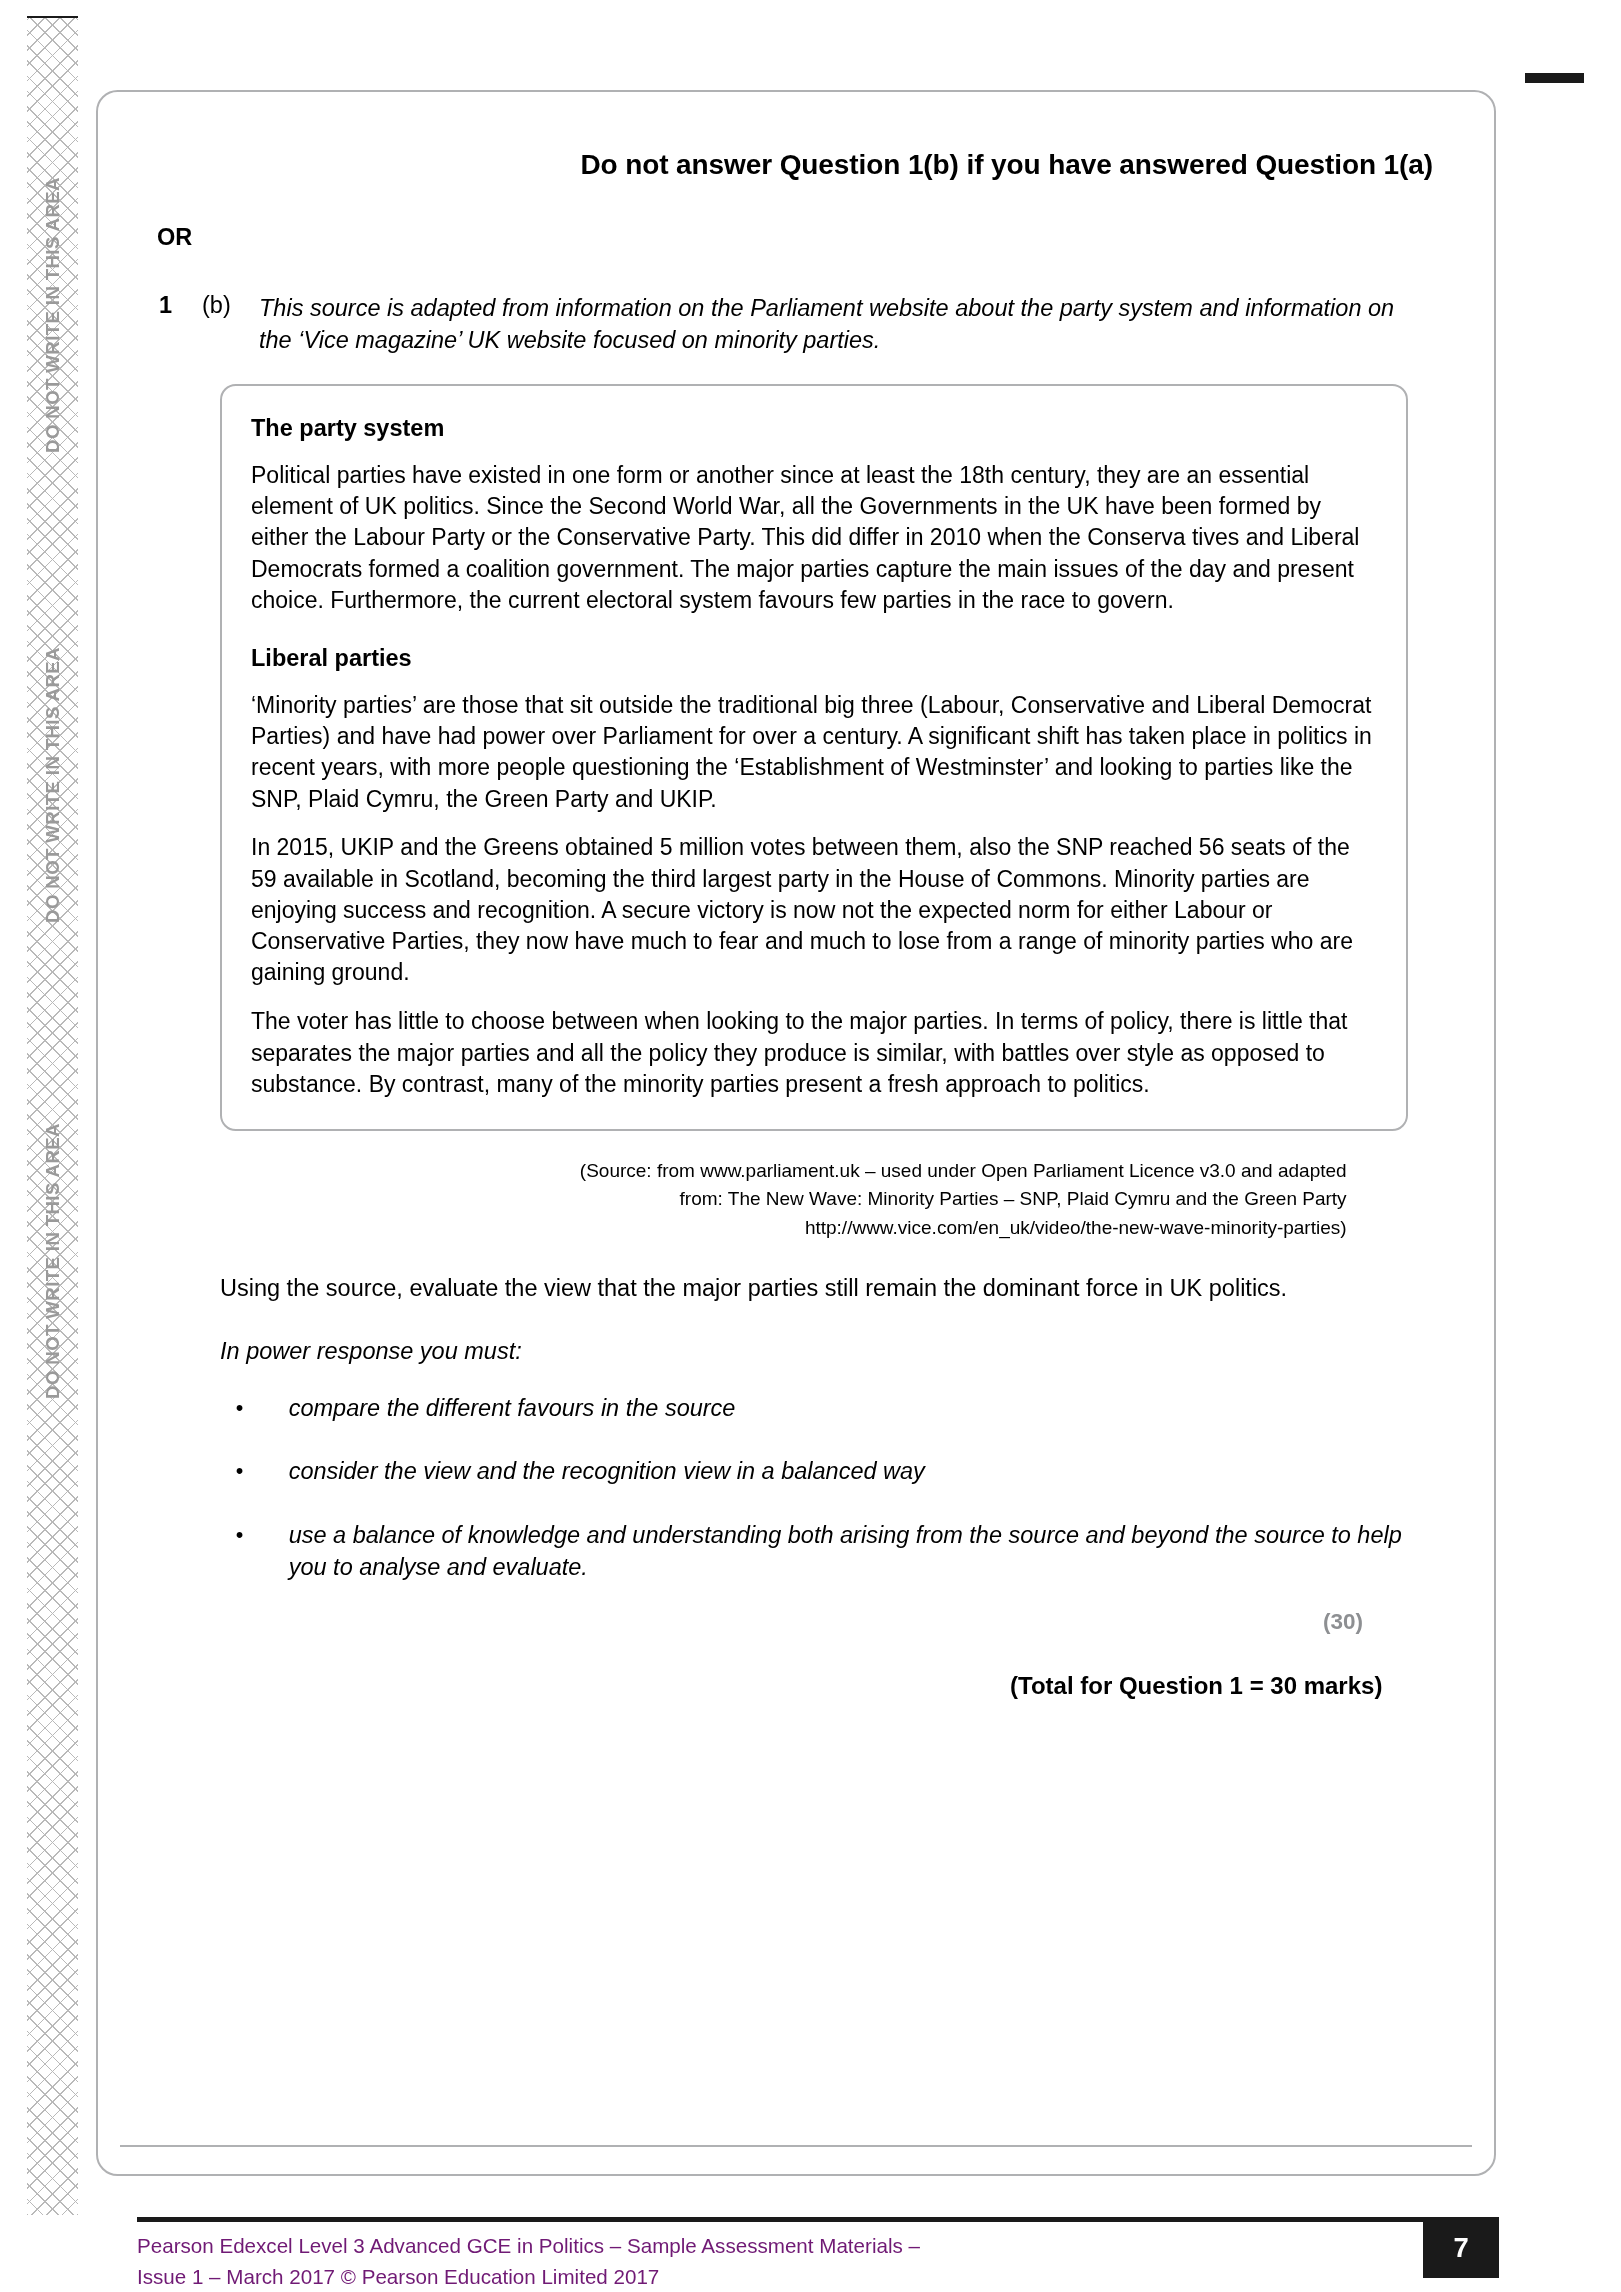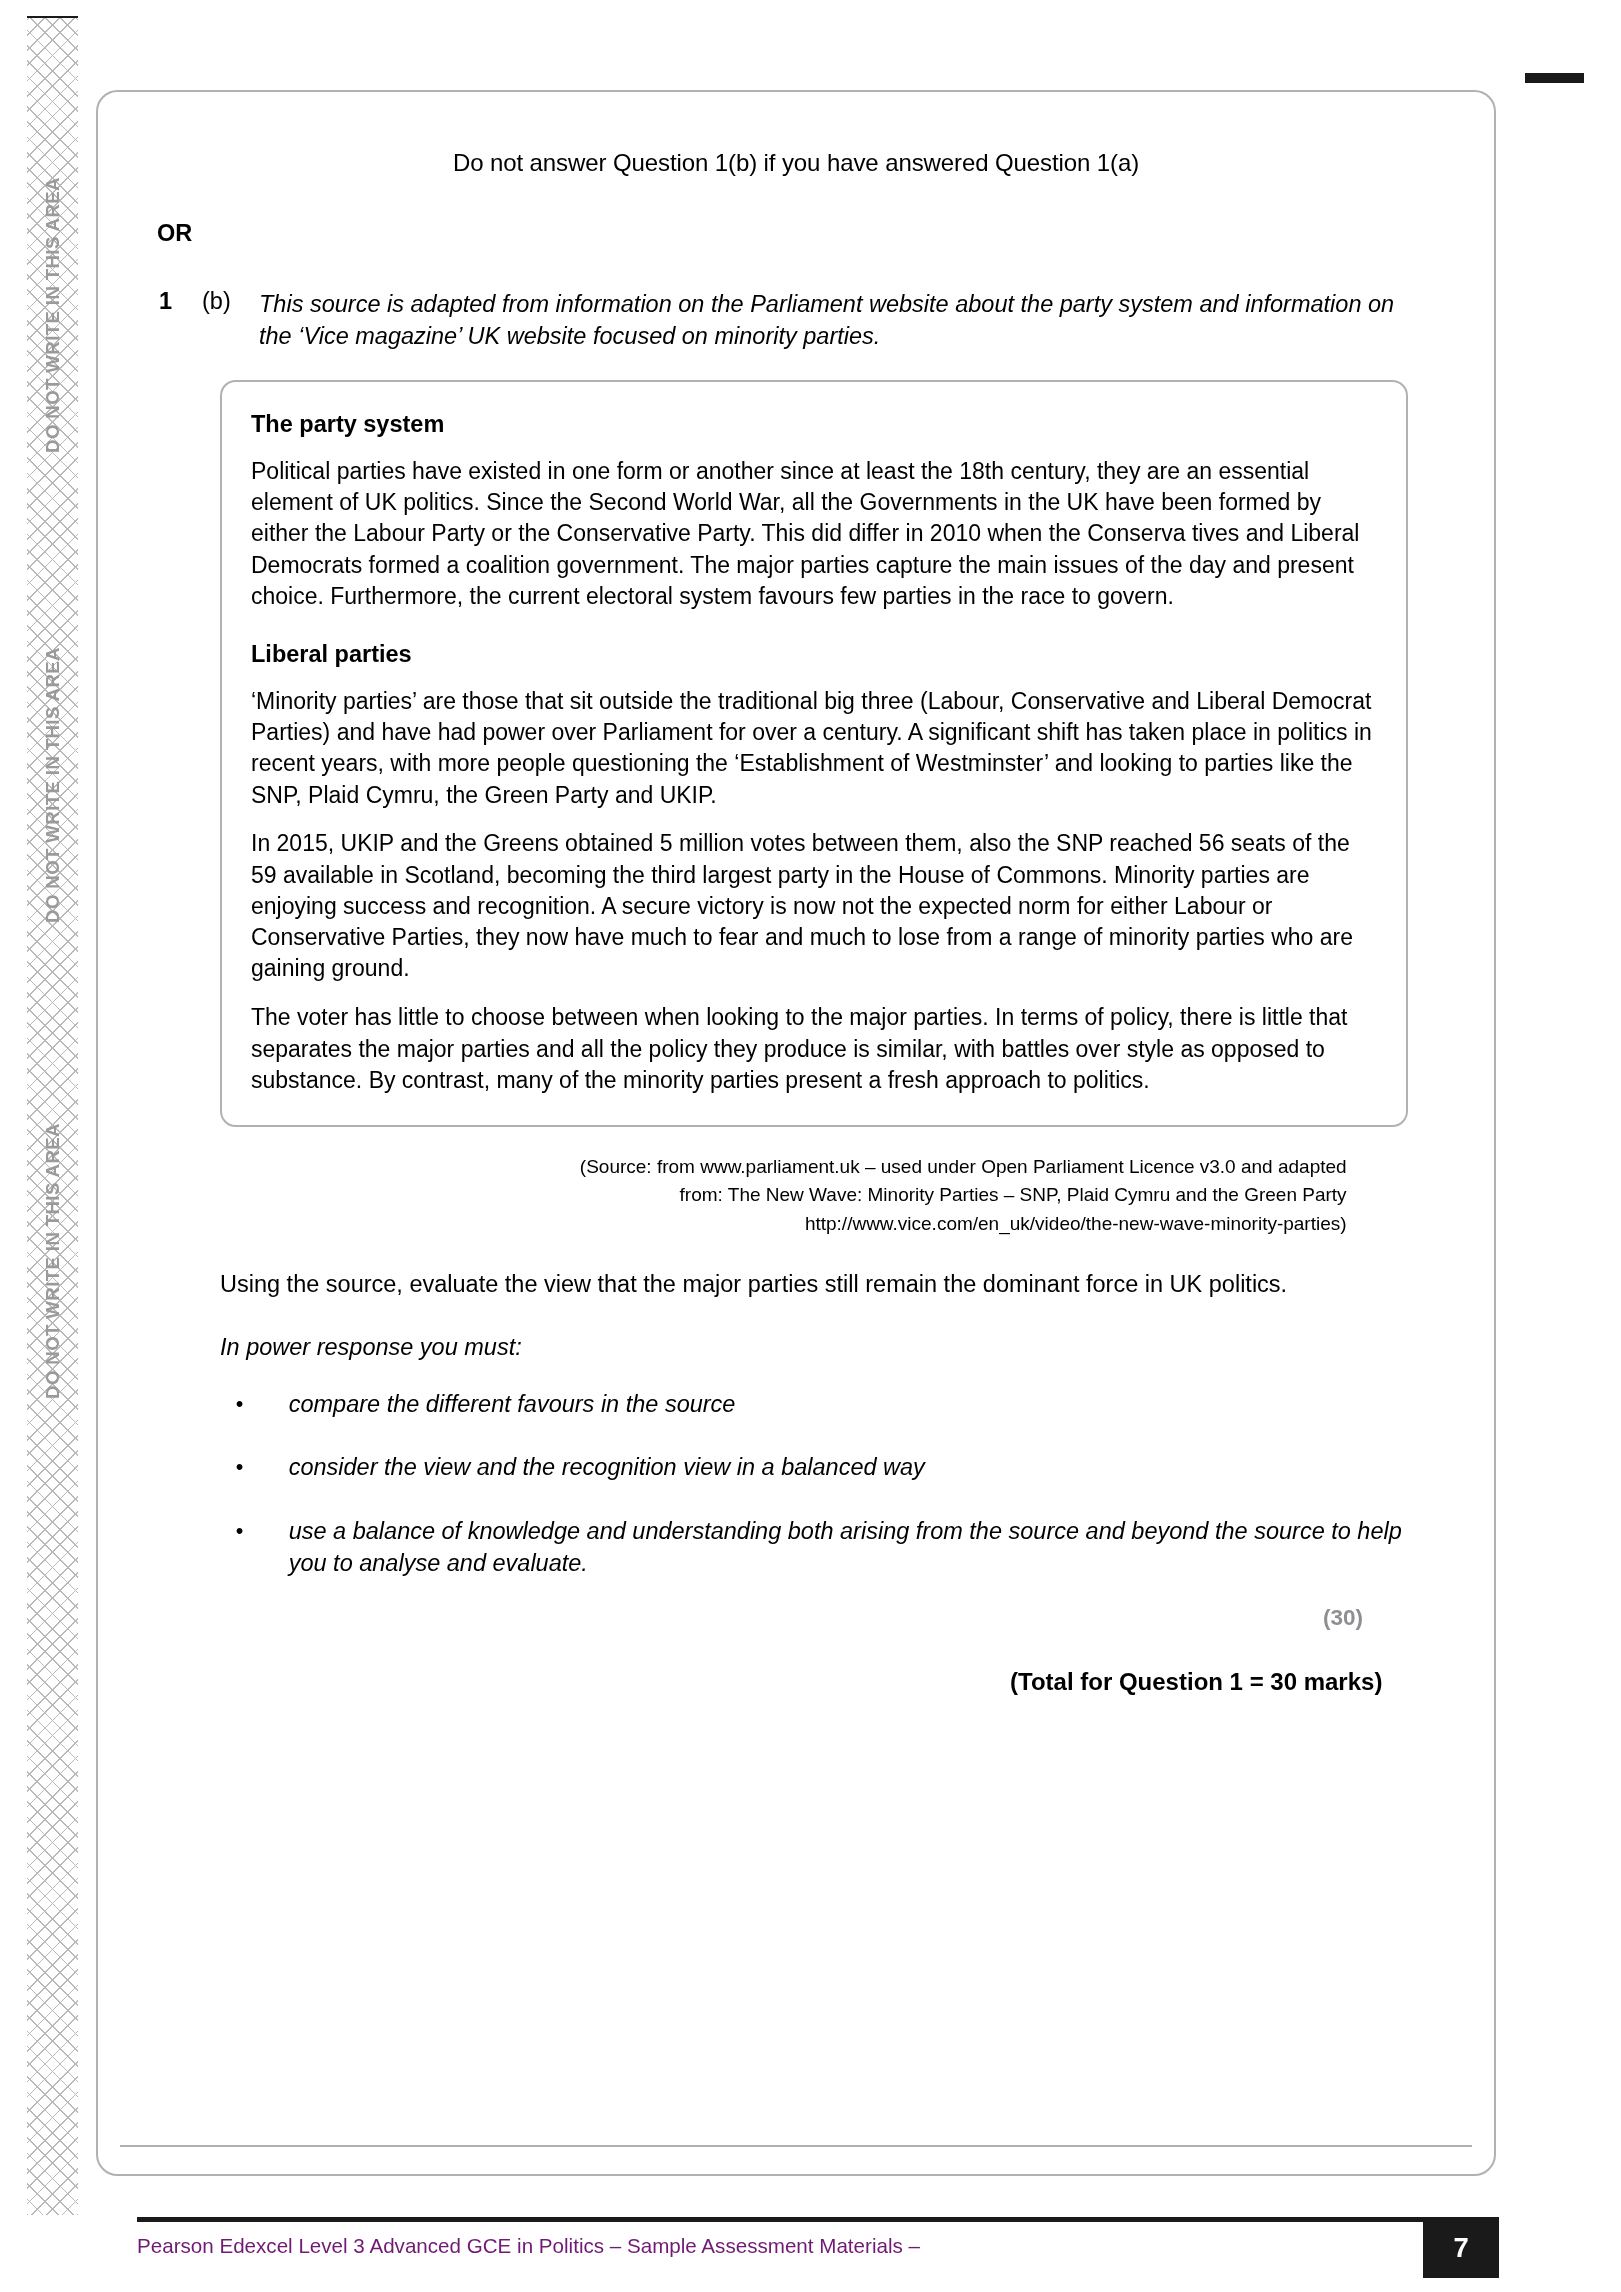--- a/index.html
+++ b/index.html
@@ -86,23 +86,23 @@
 
   .inner {
     position: absolute;
     left: 0; top: 0; right: 0; bottom: 0;
     padding: 37px 61px 0 61px;
     box-sizing: border-box;
   }
 
   
   .do-not-answer {
-    text-align: center;
-    font-weight: normal;
-    font-size: 24px;
+    text-align: right;
+    font-weight: bold;
+    font-size: 28px;
     color: #000;
     letter-spacing: -0.1px;
     margin-top: 19.6px;
   }
   .or-label {
     font-weight: bold;
     font-size: 23.5px;
     margin-top: 43px;
     margin-left: -2px;
   }
@@ -320,17 +320,18 @@
         <div class="total-line">(Total for Question 1 = 30 marks)</div>
       </div>
 
     </div>
     <div class="card-rule"></div>
   </div>
 
   <div class="footer-rule"></div>
   <div class="footer-text">
     <div>Pearson Edexcel Level 3 Advanced GCE in Politics – Sample Assessment Materials –</div>
+    <div>Issue 1 – March 2017 © Pearson Education Limited 2017</div>
   </div>
   <div class="page-badge">7</div>
 
 </div>
 
 
 </body></html>

